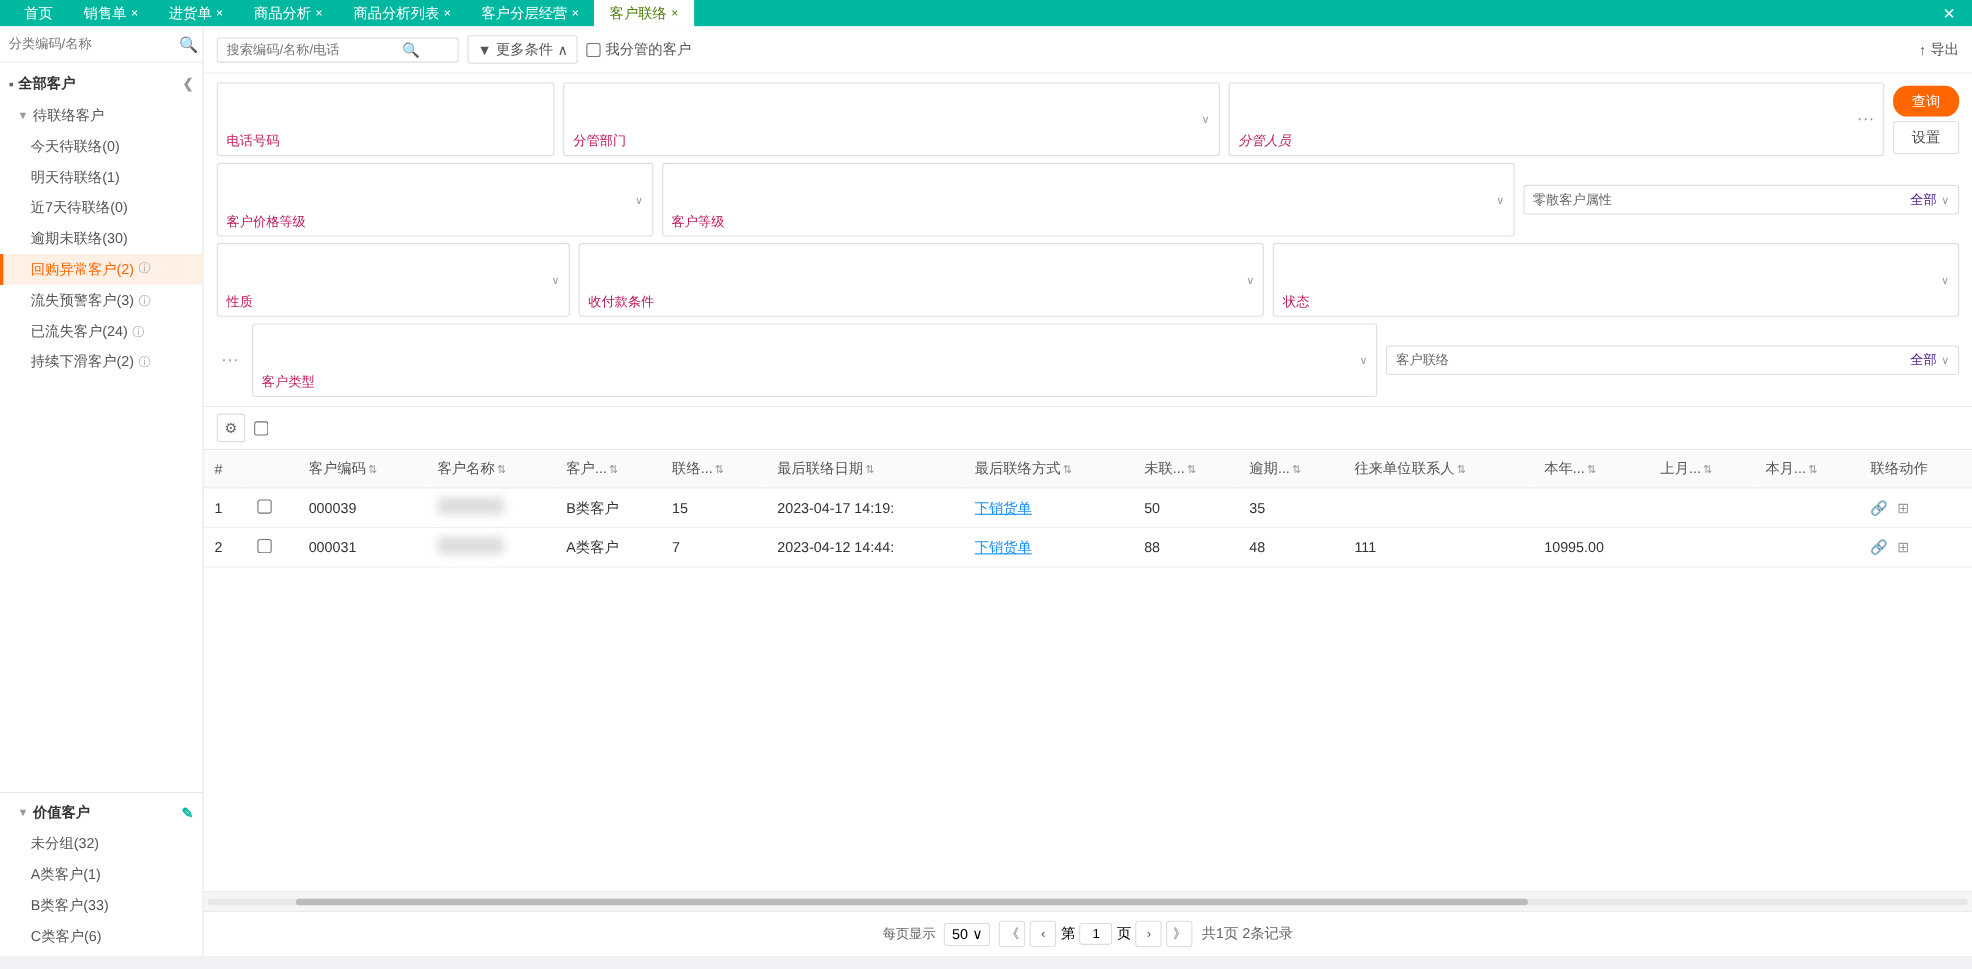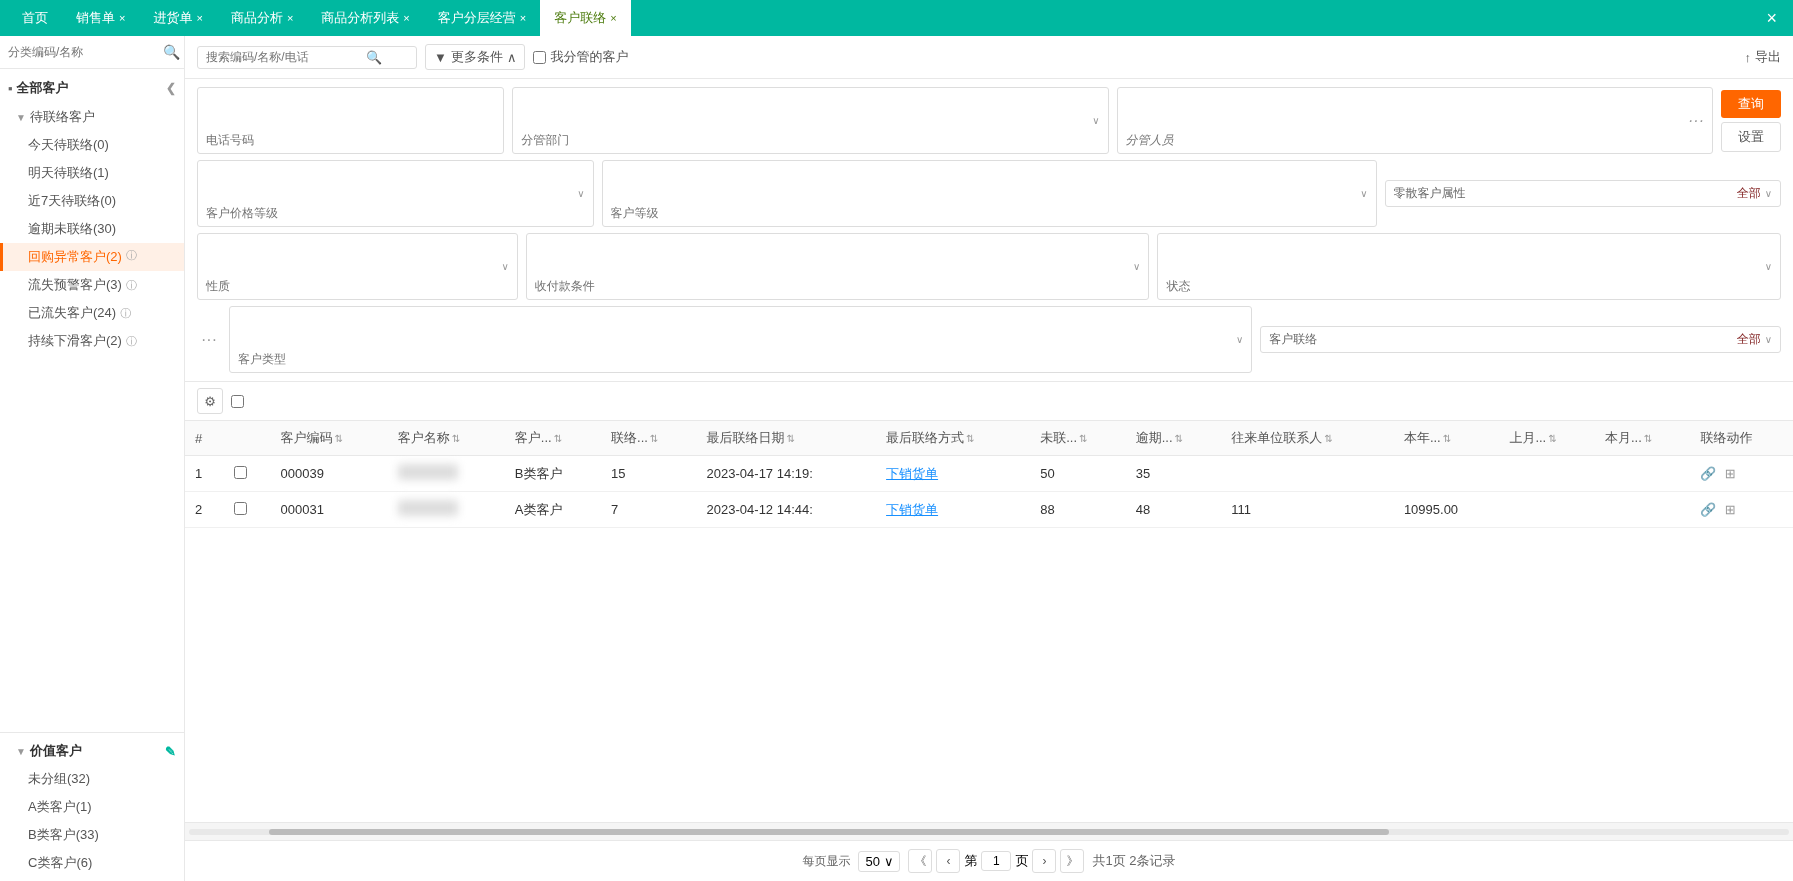--- a/index.html
+++ b/index.html
@@ -1,21 +1,21 @@
 <!DOCTYPE html>
 <html><head>
   <meta charset="utf-8">
   <style>
     * { box-sizing: border-box; margin: 0; padding: 0; font-family: "Microsoft YaHei", "PingFang SC", sans-serif; font-size: 13px; }
     body { background: #f0f2f5; overflow: hidden; width: 1793px; height: 881px; }
 
     
     .top-nav {
       background: #00b8a0;
-      height: 36px;
+      height: 24px;
       display: flex;
       align-items: center;
       padding: 0 8px;
       color: #fff;
     }
     .nav-item {
       padding: 0 14px;
       height: 36px;
       display: flex;
       align-items: center;
@@ -203,36 +203,36 @@
       align-items: center;
       border: 1px solid #ddd;
       border-radius: 3px;
       padding: 4px 8px;
       min-width: 200px;
       flex: 1;
       cursor: pointer;
       background: #fff;
     }
     .filter-field label {
-      color: #737373;
+      color: #be185d;
       font-size: 12px;
       margin-right: 4px;
       white-space: nowrap;
       margin-top: 40px;
     }
     .filter-field .spacer { flex: 1; }
     .filter-field .arrow { color: #999; font-size: 10px; }
     .filter-field-wide {
       flex: 2;
     }
     .filter-btn-query {
       background: #f60;
       color: #fff;
       border: none;
-      border-radius: 3px;
+      border-radius: 13px;
       padding: 5px 16px;
       cursor: pointer;
       font-size: 13px;
     }
     .filter-btn-set {
       background: #fff;
       color: #555;
       border: 1px solid #ddd;
       border-radius: 3px;
       padding: 5px 16px;
@@ -397,21 +397,21 @@
       display: flex;
       align-items: center;
       gap: 4px;
       border: 1px solid #ddd;
       border-radius: 3px;
       padding: 4px 8px;
       flex: 1;
       cursor: pointer;
     }
     .zero-attr-select label { color: #666; font-size: 12px; }
-    .zero-attr-select .val { color: #7f1d1d; font-size: 12px; }
+    .zero-attr-select .val { color: #4c1d95; font-size: 12px; }
     .zero-attr-select .spacer { flex: 1; }
     .zero-attr-select .arrow { color: #999; font-size: 10px; }
   </style>
 </head>
 <body>
 
 <div class="top-nav">
   <div class="nav-item">
     <span>首页</span>
   </div>

